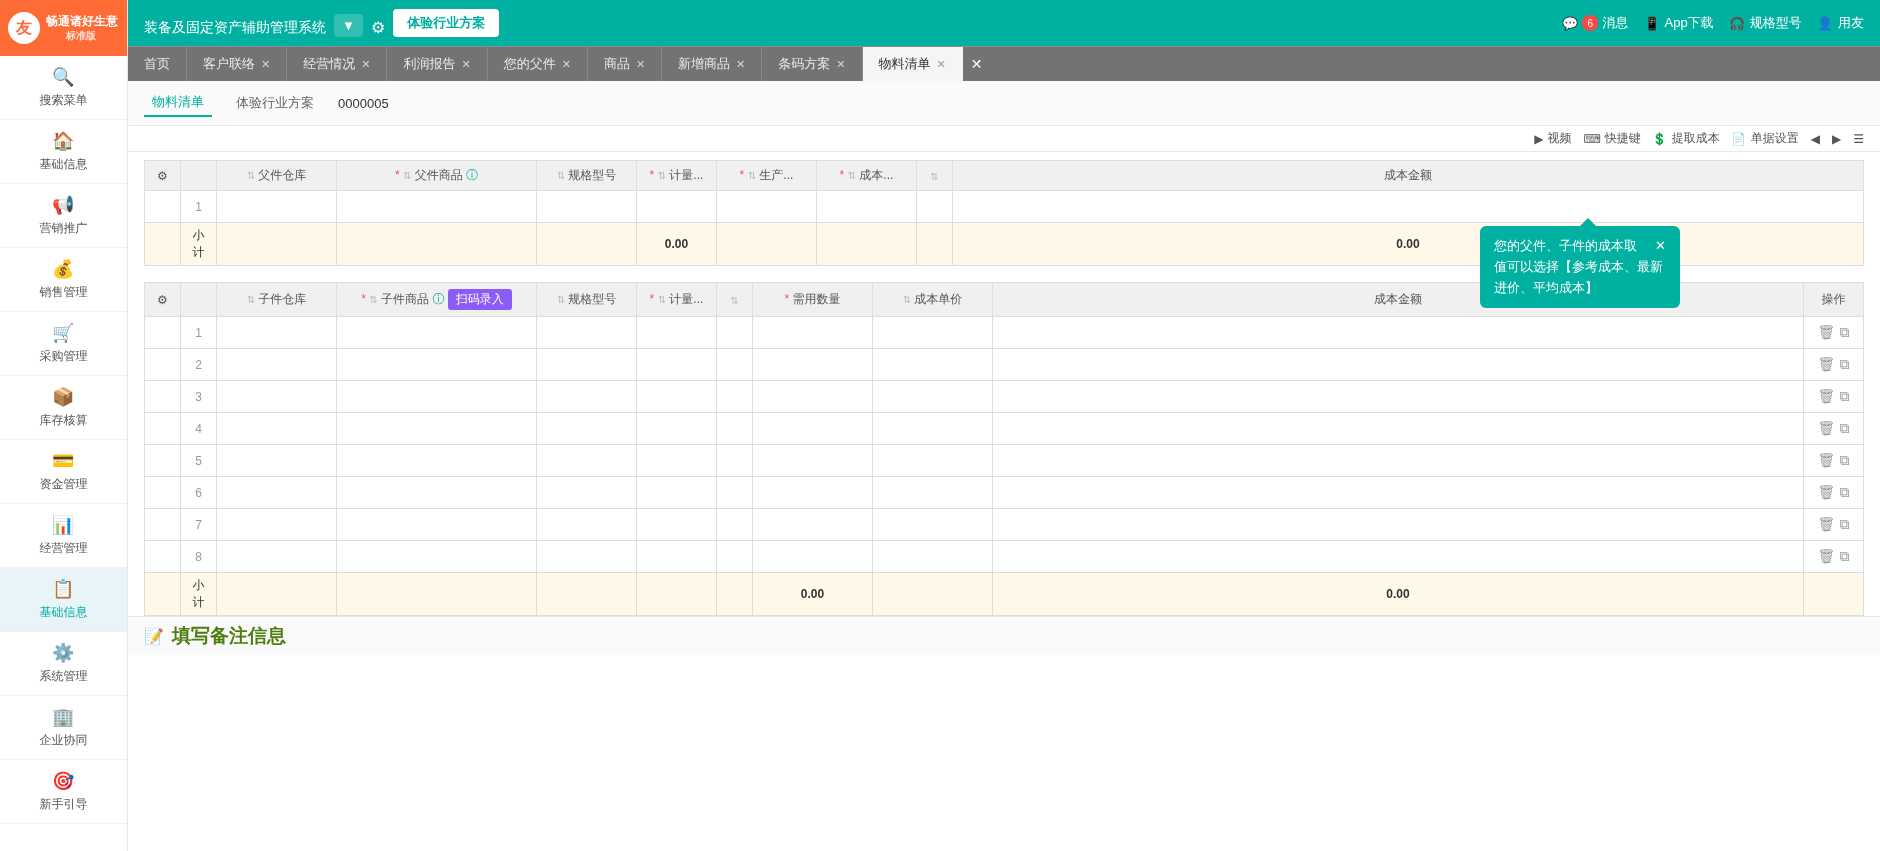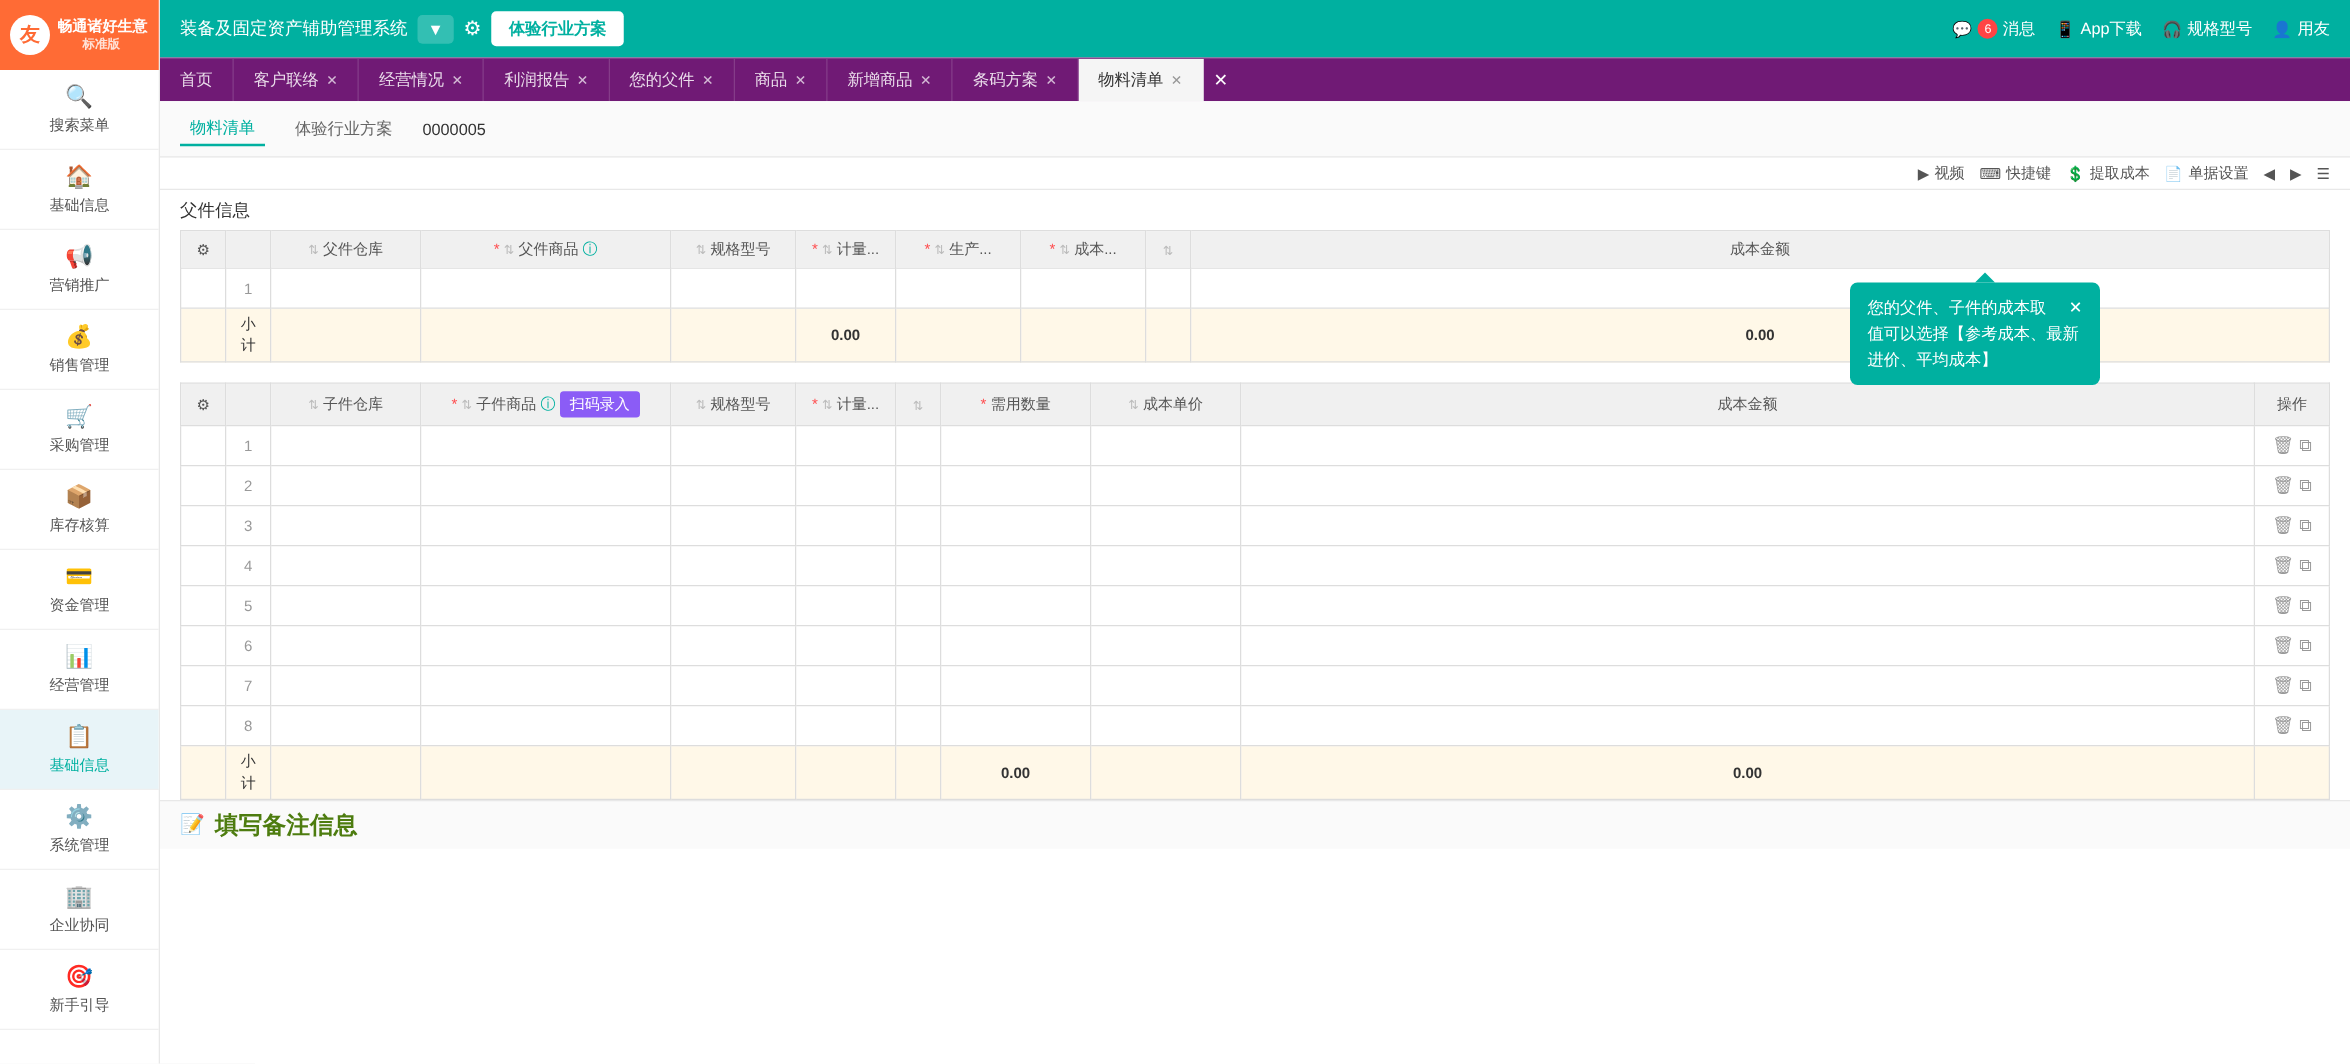--- a/index.html
+++ b/index.html
@@ -14,30 +14,30 @@
     .sidebar-item { display: flex; flex-direction: column; align-items: center; padding: 10px 4px; cursor: pointer; color: #555; font-size: 12px; gap: 4px; border-bottom: 1px solid #f0f0f0; }
     .sidebar-item.active { background: #e8f4f8; color: #00b0a0; }
     .sidebar-item .icon { font-size: 18px; }
     .sidebar-item.active .icon { color: #00b0a0; }
 
     
     .main { flex: 1; display: flex; flex-direction: column; overflow: hidden; }
 
     
     .topbar { background: #00b0a0; display: flex; align-items: center; justify-content: space-between; padding: 0 16px; height: 46px; }
-    .topbar-left { display: flex; align-items: center; gap: 8px; color: white; font-size: 13px; }
+    .topbar-left { display: flex; align-items: flex-end; gap: 8px; color: white; font-size: 13px; }
     .topbar-title { color: white; font-size: 14px; font-weight: 500; }
     .topbar-dropdown { background: rgba(255,255,255,0.2); border: none; color: white; padding: 4px 8px; border-radius: 4px; cursor: pointer; font-size: 13px; }
     .topbar-gear { color: white; cursor: pointer; font-size: 16px; }
     .topbar-btn { background: white; color: #00b0a0; padding: 5px 14px; border-radius: 4px; font-size: 13px; font-weight: bold; cursor: pointer; border: none; }
     .topbar-right { display: flex; align-items: center; gap: 16px; color: white; font-size: 13px; }
     .topbar-right-item { display: flex; align-items: center; gap: 4px; cursor: pointer; }
 
     
-    .nav-tabs { background: #701a75; display: flex; align-items: center; border-top: 1px solid rgba(255,255,255,0.2); overflow-x: auto; text-align: center; }
+    .nav-tabs { background: #737373; display: flex; align-items: center; border-top: 1px solid rgba(255,255,255,0.2); overflow-x: auto; text-align: center; }
     .nav-tab { color: rgba(255,255,255,0.85); padding: 8px 16px; cursor: pointer; font-size: 13px; white-space: nowrap; display: flex; align-items: center; gap: 6px; border-right: 1px solid rgba(255,255,255,0.15); }
     .nav-tab.active { background: #f5f5f5; color: #333; font-weight: 500; }
     .nav-tab .close-x { font-size: 11px; color: rgba(255,255,255,0.7); }
     .nav-tab.active .close-x { color: #999; }
     .nav-close-all { color: white; padding: 8px; cursor: pointer; font-size: 14px; }
 
     
     .content { flex: 1; background: white; overflow-y: auto; padding: 0; }
 
     
@@ -252,21 +252,20 @@
         </div>
         <div class="toolbar-item">
           <span>▶</span>
         </div>
         <div class="toolbar-item">
           <span>☰</span>
         </div>
       </div>
 
       <div class="section">
-        <div class="section-title">父件信息</div>
         <table class="data-table">
           <thead>
             <tr>
               <th style="width:36px;">
                 <span>⚙</span>
               </th>
               <th style="width:36px;"></th>
               <th style="width:120px;">
                 <span class="sort-arrows">⇅</span>
                 <span>父件仓库</span>

